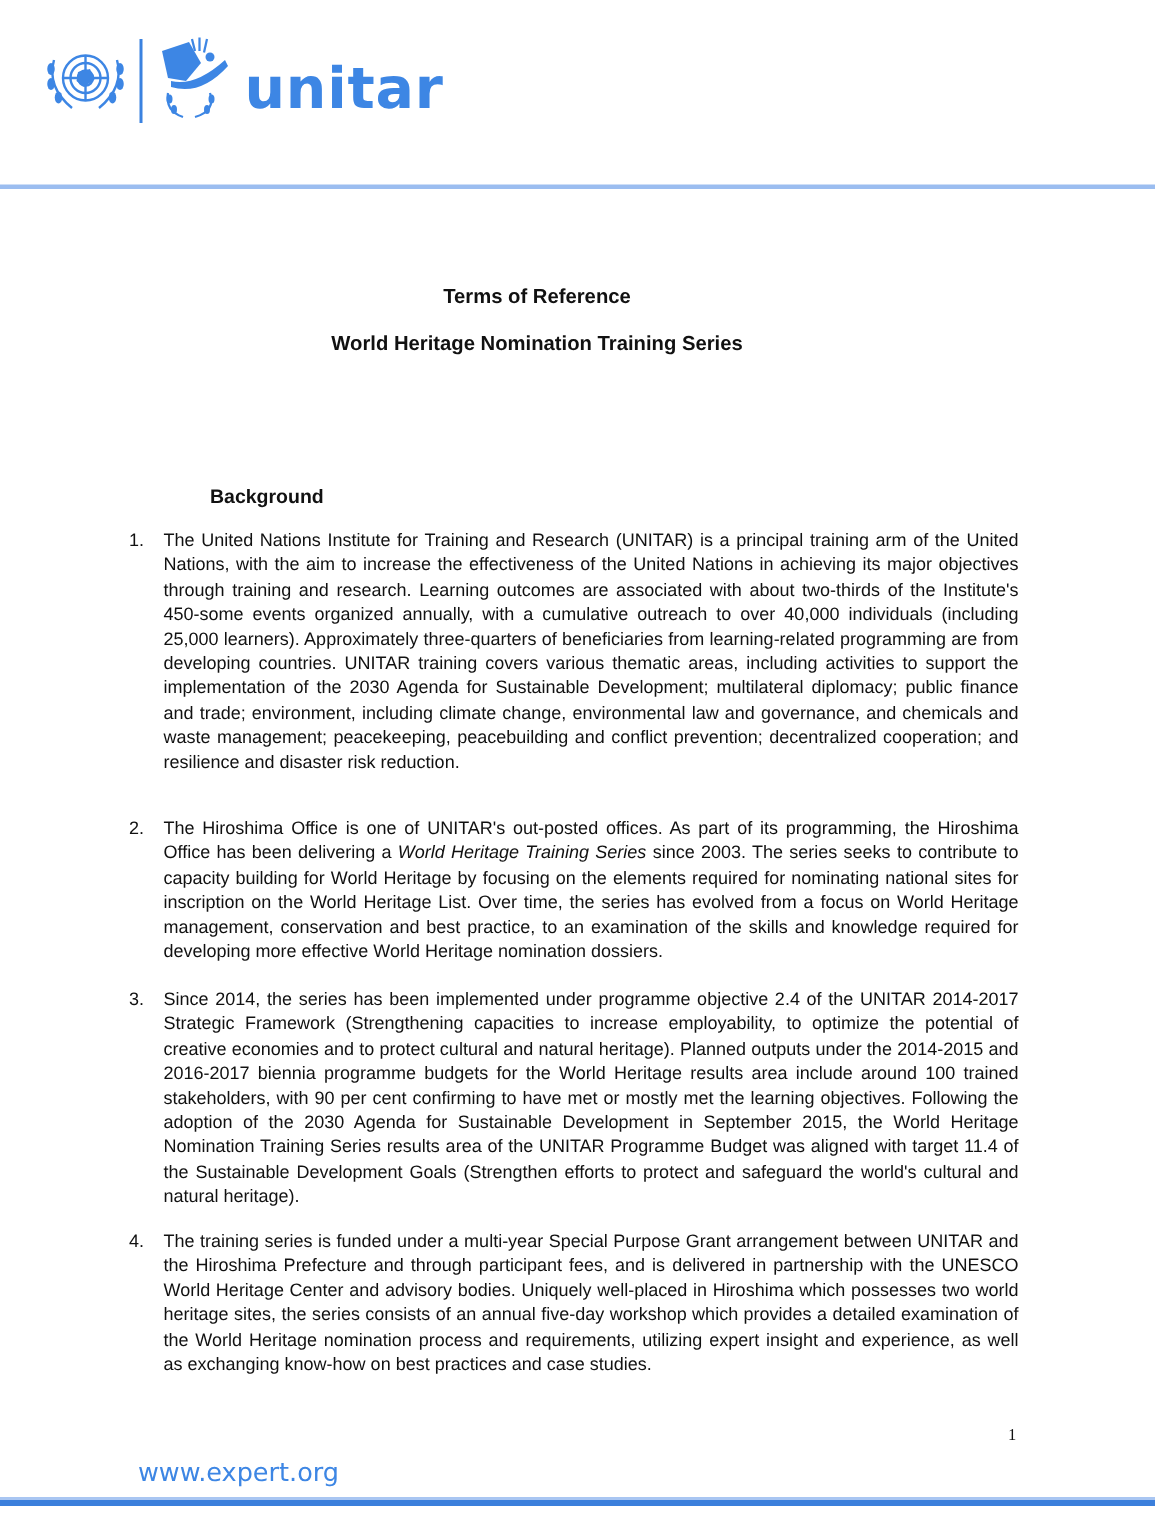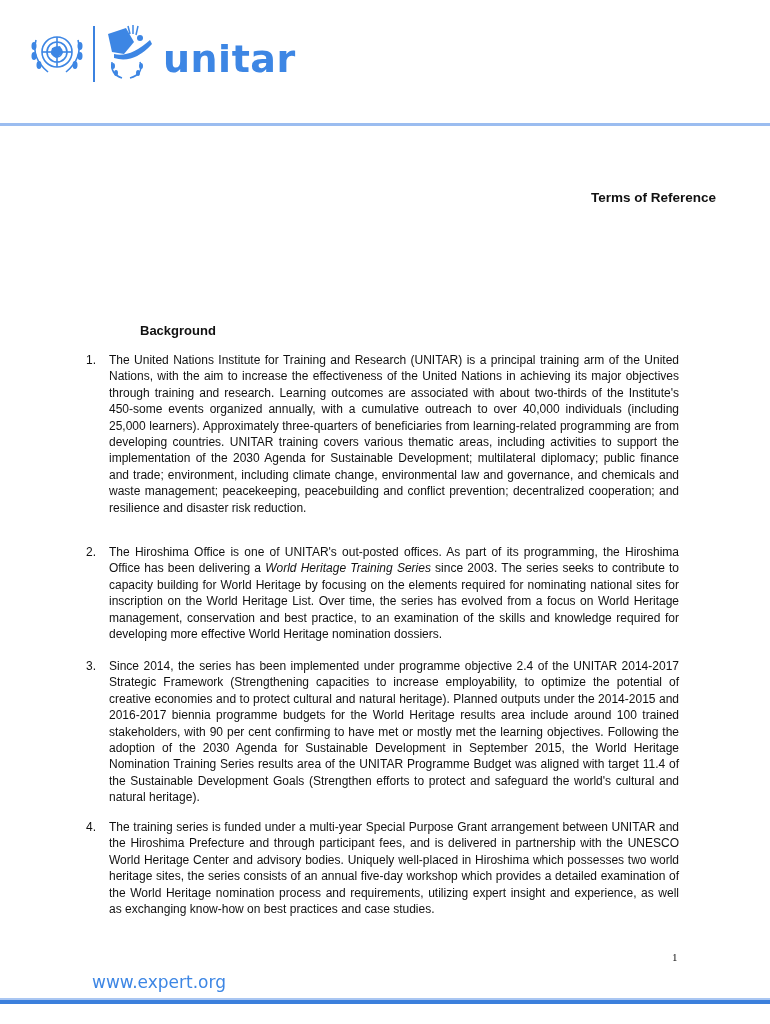--- a/index.html
+++ b/index.html
@@ -15,21 +15,21 @@
       position: absolute; left: 163px; top: 40px; font-size: 38px; font-weight: bold;
       color: #3d86e4; letter-spacing: 0.5px; line-height: 38px;
       font-family: "DejaVu Sans", sans-serif;
     }
     .unitar-tagline {
       position: absolute; left: 30px; top: 82px; font-size: 10.5px; font-weight: bold;
       color: #3d86e4; white-space: nowrap; font-family: "DejaVu Sans", sans-serif; letter-spacing: -0.1px;
     }
     .header-rule { position: absolute; left: 0; top: 123px; width: 770px; height: 3px; background: #9bbdf0; }
 
-    .title-block { position: absolute; left: 0; top: 188px; width: 716px; text-align: right; }
+    .title-block { position: absolute; left: 0; top: 188px; width: 716px; text-align: center; }
     .title-line { font-size: 13.5px; font-weight: bold; height: 30.5px; line-height: 20px; }
 
     .section-heading { position: absolute; left: 92px; top: 323px; font-size: 13px; font-weight: bold; padding-left: 48px; }
 
     .list { position: absolute; left: 86px; width: 594px; font-size: 12px; line-height: 16.4px; }
     .list-item { position: absolute; left: 0; width: 594px; }
     .item-num { position: absolute; left: 0; top: 0; width: 20px; }
     .item-text { position: absolute; left: 23px; width: 570px; text-align: justify; }
 
     .page-number { position: absolute; left: 672px; top: 951px; font-size: 11px; font-family: "Liberation Serif", serif; }
@@ -81,20 +81,21 @@
       <ellipse cx="41" cy="42" rx="2" ry="3"></ellipse>
       <ellipse cx="38" cy="49" rx="2" ry="3"></ellipse>
     </g>
   </svg>
   <div class="unitar-word">unitar</div>
   <div class="header-rule"></div>
 </div>
 
 <div class="title-block">
   <div class="title-line">Terms of Reference</div>
+  <div class="title-line">World Heritage Nomination Training Series</div>
 </div>
 
 <div class="section-heading">Background</div>
 
 <div class="list" style="top: 352px;">
   <div class="list-item" style="top: 0px;">
     <span class="item-num">1.</span>
     <div class="item-text">The United Nations Institute for Training and Research (UNITAR) is a principal training arm of the United Nations, with the aim to increase the effectiveness of the United Nations in achieving its major objectives through training and research. Learning outcomes are associated with about two-thirds of the Institute's 450-some events organized annually, with a cumulative outreach to over 40,000 individuals (including 25,000 learners). Approximately three-quarters of beneficiaries from learning-related programming are from developing countries. UNITAR training covers various thematic areas, including activities to support the implementation of the 2030 Agenda for Sustainable Development; multilateral diplomacy; public finance and trade; environment, including climate change, environmental law and governance, and chemicals and waste management; peacekeeping, peacebuilding and conflict prevention; decentralized cooperation; and resilience and disaster risk reduction.</div>
   </div>
   <div class="list-item" style="top: 192px;">

